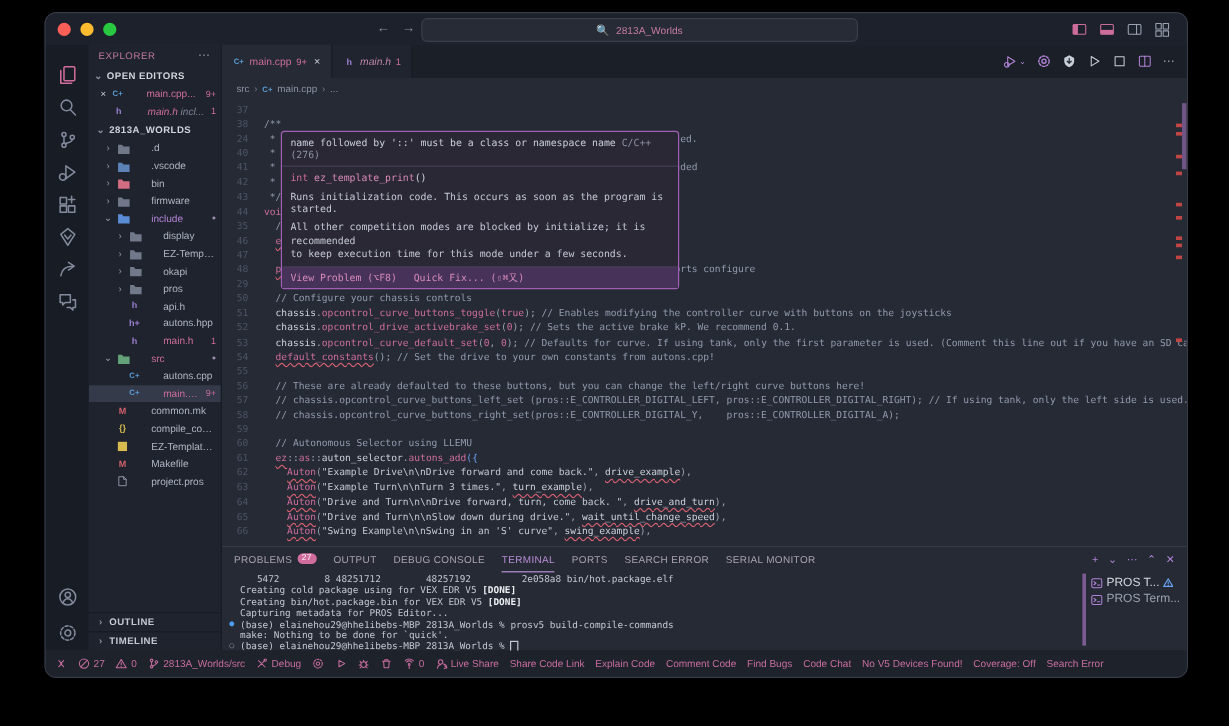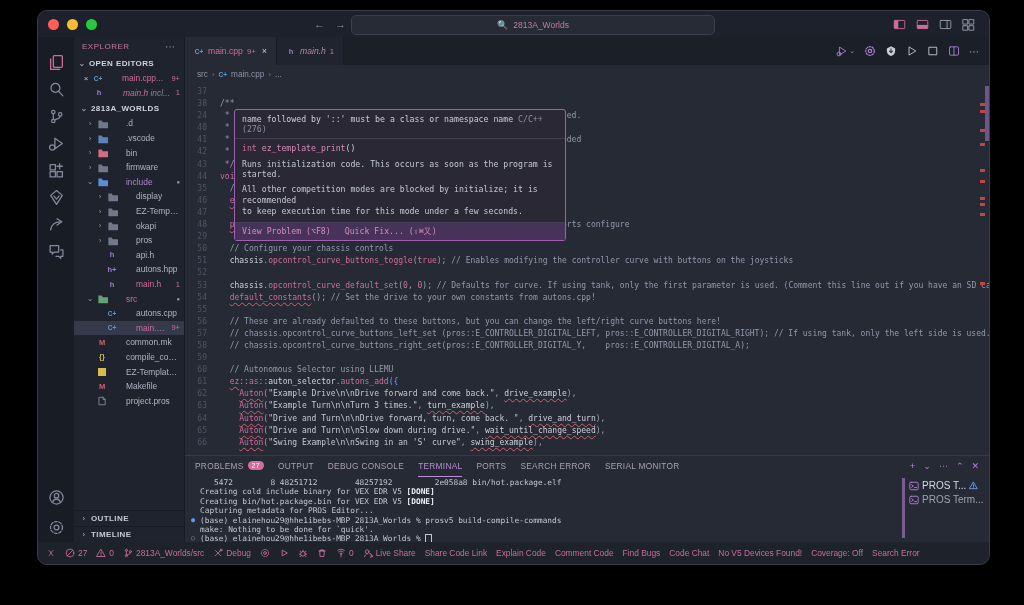--- a/index.html
+++ b/index.html
@@ -530,21 +530,21 @@
               <div class="cl"><span class="ln">42</span><span><span class="k-c"> * to keep execution time for this mode under a few seconds.</span></span></div>
               <div class="cl"><span class="ln">43</span><span><span class="k-c"> */</span></span></div>
               <div class="cl"><span class="ln">44</span><span><span class="k-p">void </span><span class="k-w">initialize</span><span class="k-g">() {</span></span></div>
               <div class="cl"><span class="ln">35</span><span><span class="k-c">  // Print our branding over your terminal :D</span></span></div>
               <div class="cl"><span class="ln">46</span><span><span class="k-g">  </span><span class="k-p k-e">ez</span><span class="k-g">::</span><span class="k-p k-u">ez_template_print</span><span class="k-g">();</span></span></div>
               <div class="cl"><span class="ln">47</span><span></span></div>
               <div class="cl"><span class="ln">48</span><span><span class="k-g">  </span><span class="k-p k-e">pros</span><span class="k-g">::</span><span class="k-p">delay</span><span class="k-g">(</span><span class="k-p">500</span><span class="k-g">); </span><span class="k-c">// Stop the user from doing anything while legacy ports configure</span></span></div>
               <div class="cl"><span class="ln">29</span><span></span></div>
               <div class="cl"><span class="ln">50</span><span><span class="k-c">  // Configure your chassis controls</span></span></div>
               <div class="cl"><span class="ln">51</span><span><span class="k-g">  </span><span class="k-w">chassis</span><span class="k-g">.</span><span class="k-p">opcontrol_curve_buttons_toggle</span><span class="k-g">(</span><span class="k-p">true</span><span class="k-g">); </span><span class="k-c">// Enables modifying the controller curve with buttons on the joysticks</span></span></div>
-              <div class="cl"><span class="ln">52</span></div>
+              <div class="cl"><span class="ln">52</span><span><span class="k-g">  </span><span class="k-w">chassis</span><span class="k-g">.</span><span class="k-p">opcontrol_drive_activebrake_set</span><span class="k-g">(</span><span class="k-p">0</span><span class="k-g">); </span><span class="k-c">// Sets the active brake kP. We recommend 0.1.</span></span></div>
               <div class="cl"><span class="ln">53</span><span><span class="k-g">  </span><span class="k-w">chassis</span><span class="k-g">.</span><span class="k-p">opcontrol_curve_default_set</span><span class="k-g">(</span><span class="k-p">0</span><span class="k-g">, </span><span class="k-p">0</span><span class="k-g">); </span><span class="k-c">// Defaults for curve. If using tank, only the first parameter is used. (Comment this line out if you have an SD ca</span></span></div>
               <div class="cl"><span class="ln">54</span><span><span class="k-g">  </span><span class="k-p k-e">default_constants</span><span class="k-g">(); </span><span class="k-c">// Set the drive to your own constants from autons.cpp!</span></span></div>
               <div class="cl"><span class="ln">55</span><span></span></div>
               <div class="cl"><span class="ln">56</span><span><span class="k-c">  // These are already defaulted to these buttons, but you can change the left/right curve buttons here!</span></span></div>
               <div class="cl"><span class="ln">57</span><span><span class="k-c">  // chassis.opcontrol_curve_buttons_left_set (pros::E_CONTROLLER_DIGITAL_LEFT, pros::E_CONTROLLER_DIGITAL_RIGHT); // If using tank, only the left side is used.</span></span></div>
               <div class="cl"><span class="ln">58</span><span><span class="k-c">  // chassis.opcontrol_curve_buttons_right_set(pros::E_CONTROLLER_DIGITAL_Y,    pros::E_CONTROLLER_DIGITAL_A);</span></span></div>
               <div class="cl"><span class="ln">59</span><span></span></div>
               <div class="cl"><span class="ln">60</span><span><span class="k-c">  // Autonomous Selector using LLEMU</span></span></div>
               <div class="cl"><span class="ln">61</span><span><span class="k-g">  </span><span class="k-p k-e">ez</span><span class="k-g">::</span><span class="k-p">as</span><span class="k-g">::</span><span class="k-w">auton_selector</span><span class="k-g">.</span><span class="k-p">autons_add</span><span class="k-b">({</span></span></div>
               <div class="cl"><span class="ln">62</span><span><span class="k-g">    </span><span class="k-p k-e">Auton</span><span class="k-g">(</span><span class="k-s">"Example Drive\n\nDrive forward and come back."</span><span class="k-g">, </span><span class="k-w k-e">drive_example</span><span class="k-g">),</span></span></div>
@@ -616,21 +616,21 @@
                 <span class="pact">+</span>
                 <span class="pact">⌄</span>
                 <span class="pact">⋯</span>
                 <span class="pact">⌃</span>
                 <span class="pact">✕</span>
               </div>
           </div>
           <div class="panel-body">
             <div class="terminal" id="terminal">
                 <div class="t-line"><span class="t-gut"></span><span>   5472        8 48251712        48257192         2e058a8 bin/hot.package.elf</span></div>
-                <div class="t-line"><span class="t-gut"></span><span>Creating cold include binary for VEX EDR V5 </span><span class="t-b">[DONE]</span></div>
+                <div class="t-line"><span class="t-gut"></span><span>Creating cold package using for VEX EDR V5 </span><span class="t-b">[DONE]</span></div>
                 <div class="t-line"><span class="t-gut"></span><span>Creating bin/hot.package.bin for VEX EDR V5 </span><span class="t-b">[DONE]</span></div>
                 <div class="t-line"><span class="t-gut"></span><span>Capturing metadata for PROS Editor...</span></div>
                 <div class="t-line"><span class="t-gut"><span class="t-dot">●</span></span><span>(base) elainehou29@hhe1ibebs-MBP 2813A_Worlds % prosv5 build-compile-commands</span></div>
                 <div class="t-line"><span class="t-gut"></span><span>make: Nothing to be done for `quick'.</span></div>
                 <div class="t-line"><span class="t-gut"><span class="t-odot">○</span></span><span>(base) elainehou29@hhe1ibebs-MBP 2813A_Worlds % </span><span class="t-cur"></span></div>
               </div>
             <div class="term-scrollbar"></div>
             <div class="term-list" id="termList">
                 <div class="tl-item first">
                   <span class="tl-icon">

